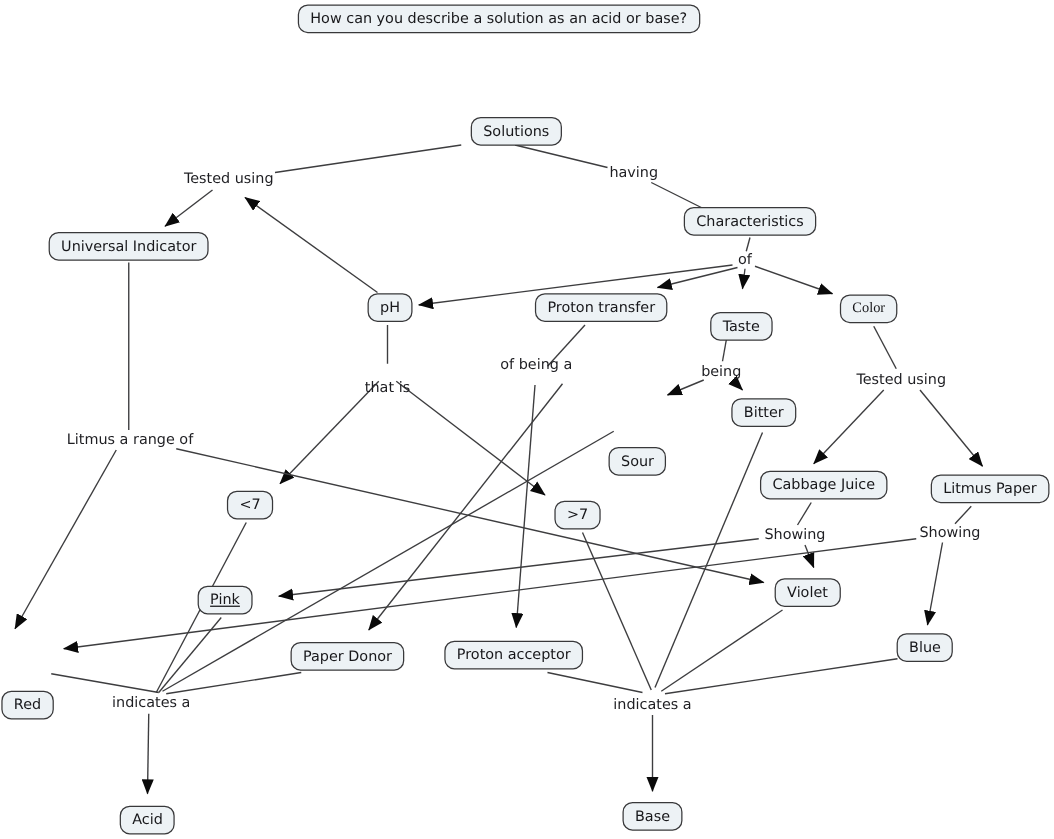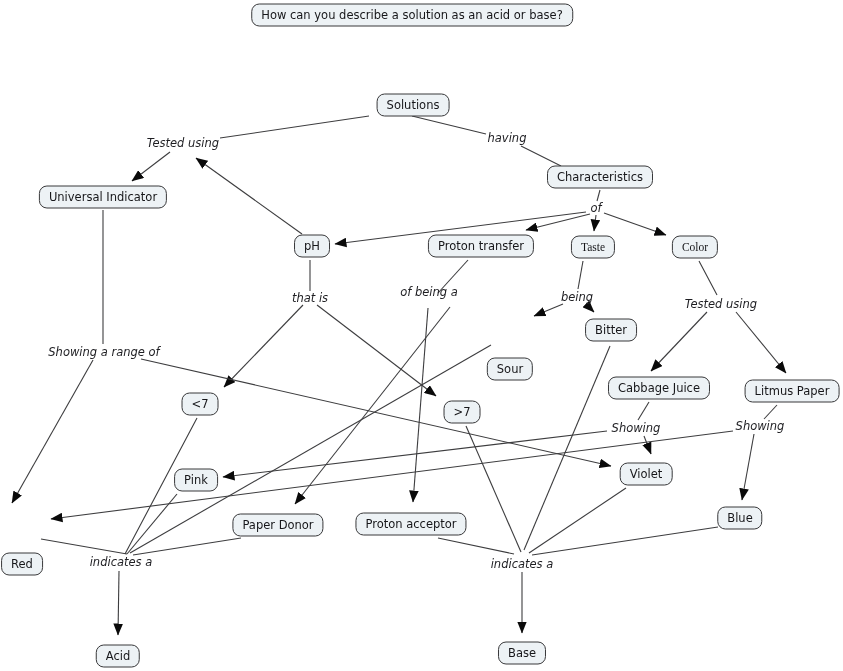--- a/index.html
+++ b/index.html
@@ -28,21 +28,20 @@
     cursor: default;
   }
   .edge-label {
     position: absolute;
     transform: translate(-50%, -50%);
     font-size: 11.5px;
     line-height: 13px;
     color: #1e1e22;
     white-space: nowrap;
     cursor: default;
-    font-style: italic;
   }
 </style>
 </head>
 <body>
 
 <div id="canvas">
   <svg id="edge-layer" width="843" height="671" viewBox="0 0 843 671" xmlns="http://www.w3.org/2000/svg">
     <defs>
       <marker id="arrowhead" viewBox="0 0 10 8" markerWidth="11" markerHeight="9" refX="9.5" refY="4" orient="auto">
         <path d="M0,0 L10,4 L0,8 Z" fill="#0a0a0a"></path>
@@ -88,50 +87,50 @@
         <line x1="119" y1="571" x2="118" y2="635" stroke="#3d3d3f" stroke-width="1.1" marker-end="url(#arrowhead)"></line>
         <line x1="466" y1="426" x2="521" y2="552" stroke="#3d3d3f" stroke-width="1.1"></line>
         <line x1="438" y1="538" x2="514" y2="554" stroke="#3d3d3f" stroke-width="1.1"></line>
         <line x1="626" y1="488" x2="529" y2="553" stroke="#3d3d3f" stroke-width="1.1"></line>
         <line x1="718" y1="527" x2="532" y2="555" stroke="#3d3d3f" stroke-width="1.1"></line>
         <line x1="610" y1="346" x2="524" y2="550" stroke="#3d3d3f" stroke-width="1.1"></line>
         <line x1="522" y1="572" x2="522" y2="633" stroke="#3d3d3f" stroke-width="1.1" marker-end="url(#arrowhead)"></line>
       </g>
   </svg>
   <div id="node-group">
-      <div class="node" style="left: 412px; top: 15px;">How can you describe a solution as an acid or base?</div>
+      <div class="node" style="left: 399px; top: 15px;">How can you describe a solution as an acid or base?</div>
       <div class="node" style="left: 389px; top: 105px; margin-left: 24px;">Solutions</div>
       <div class="node" style="left: 103px; top: 197px;">Universal Indicator</div>
       <div class="node" style="left: 600px; top: 177px;">Characteristics</div>
       <div class="node" style="left: 312px; top: 246px;">pH</div>
       <div class="node" style="left: 481px; top: 246px;">Proton transfer</div>
-      <div class="node" style="left: 593px; top: 247px; font-family: Liberation Serif, serif;">Taste</div>
+      <div class="node" style="left: 593px; top: 261px;">Taste</div>
       <div class="node" style="left: 695px; top: 247px; font-family: Liberation Serif, serif;">Color</div>
       <div class="node" style="left: 510px; top: 331px; margin-top: 38px;">Sour</div>
       <div class="node" style="left: 611px; top: 330px;">Bitter</div>
       <div class="node" style="left: 659px; top: 388px;">Cabbage Juice</div>
       <div class="node" style="left: 792px; top: 391px;">Litmus Paper</div>
       <div class="node" style="left: 200px; top: 404px;">&lt;7</div>
       <div class="node" style="left: 462px; top: 412px;">&gt;7</div>
-      <div class="node" style="left: 196px; top: 480px;">Pink</div>
+      <div class="node" style="left: 180px; top: 480px; text-decoration: underline;">Pink</div>
       <div class="node" style="left: 646px; top: 474px;">Violet</div>
       <div class="node" style="left: 22px; top: 523px; margin-top: 41px;">Red</div>
       <div class="node" style="left: 278px; top: 525px;">Paper Donor</div>
       <div class="node" style="left: 411px; top: 524px;">Proton acceptor</div>
       <div class="node" style="left: 740px; top: 518px;">Blue</div>
       <div class="node" style="left: 118px; top: 656px;">Acid</div>
       <div class="node" style="left: 522px; top: 653px;">Base</div>
     </div>
   <div id="label-group">
       <div class="edge-label" style="left: 183px; top: 143px;">Tested using</div>
       <div class="edge-label" style="left: 507px; top: 138px; text-align: center;">having</div>
       <div class="edge-label" style="left: 596px; top: 208px;">of</div>
-      <div class="edge-label" style="left: 310px; top: 298px;">that is</div>
+      <div class="edge-label" style="left: 310px; top: 310px;">that is</div>
       <div class="edge-label" style="left: 429px; top: 292px;">of being a</div>
       <div class="edge-label" style="left: 577px; top: 297px;">being</div>
       <div class="edge-label" style="left: 721px; top: 304px;">Tested using</div>
-      <div class="edge-label" style="left: 104px; top: 352px;">Showing a range of</div>
+      <div class="edge-label" style="left: 104px; top: 352px;">Litmus a range of</div>
       <div class="edge-label" style="left: 636px; top: 428px;">Showing</div>
       <div class="edge-label" style="left: 760px; top: 426px;">Showing</div>
       <div class="edge-label" style="left: 121px; top: 562px;">indicates a</div>
       <div class="edge-label" style="left: 522px; top: 564px;">indicates a</div>
     </div>
 </div>
 
 </body></html>

